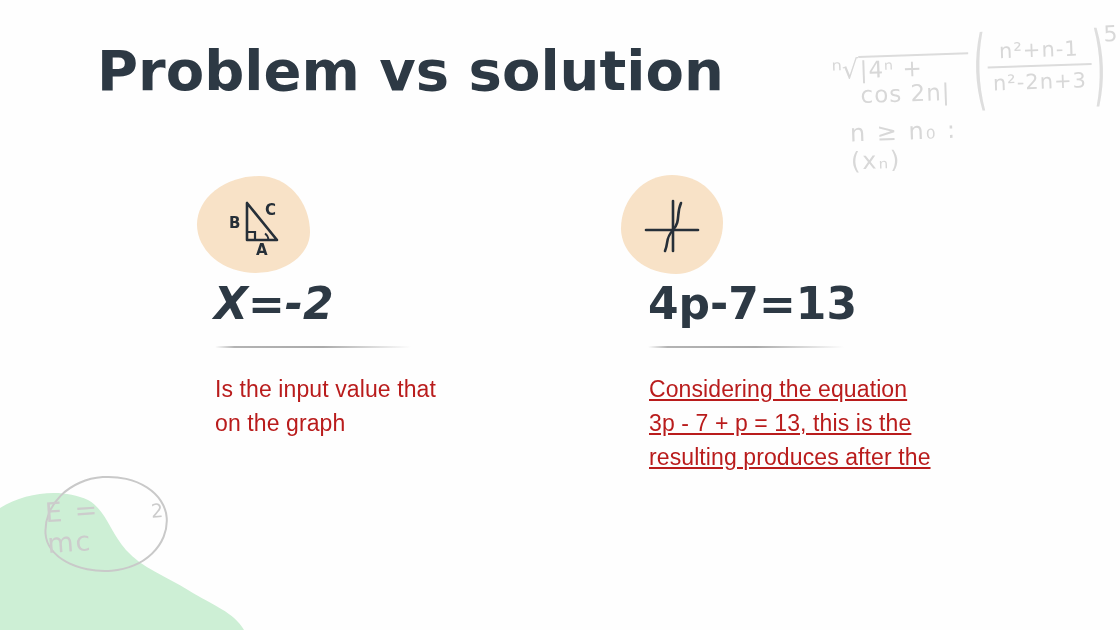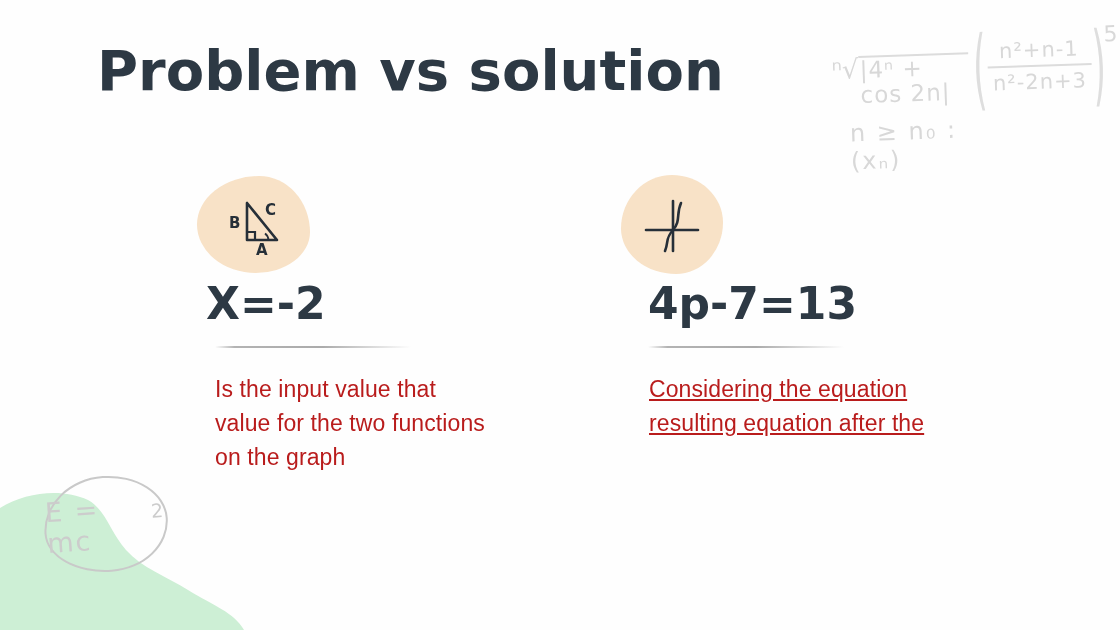--- a/index.html
+++ b/index.html
@@ -55,21 +55,21 @@
   .blob-right { left: 621px; top: 175px; width: 102px; height: 99px;
                 border-radius: 50% 50% 46% 54% / 54% 48% 52% 46%; }
   .blob svg { display: block; }
 
   
   .heading {
     position: absolute; top: 278px; margin: 0;
     font-family: "DejaVu Sans", sans-serif;
     font-size: 44px; font-weight: 600; color: #2d3944; letter-spacing: 0px;
   }
-  .h-left { left: 206px; }
+  .h-left { left: 214px; font-style: italic; }
   .h-right { left: 648px; }
 
   
   .divider {
     position: absolute; top: 346px; width: 196px; height: 2px;
     background: linear-gradient(90deg, rgba(179,179,179,0) 0%, #b3b3b3 10%, #ababab 55%, rgba(179,179,179,0) 100%);
     border-radius: 2px;
   }
   .d-left { left: 215px; }
   .d-right { left: 648px; }
@@ -133,38 +133,38 @@
         <path d="M47.5,46 Q47,41.5 44,39.5" fill="none" stroke="#262f38" stroke-width="2"></path>
         <text x="8" y="34" font-family="DejaVu Sans, sans-serif" font-size="15" font-weight="600" fill="#262f38">B</text>
         <text x="44" y="21" font-family="DejaVu Sans, sans-serif" font-size="15" font-weight="600" fill="#262f38">C</text>
         <text x="35" y="61" font-family="DejaVu Sans, sans-serif" font-size="15" font-weight="600" fill="#262f38">A</text>
       </svg>
     </div>
     <h2 class="heading h-left">X=-2</h2>
     <div class="divider d-left"></div>
     <div class="body-text b-left">
       <div>Is the input value that</div>
-      <div>value for the two functions</div>
       <div>on the graph</div>
     </div>
   </section>
 
   <section>
     <div class="blob blob-right">
       <svg width="62" height="62" viewBox="0 0 62 62">
         <path d="M5,36 L57,36" fill="none" stroke="#262f38" stroke-width="2.6" stroke-linecap="round"></path>
         <path d="M32,7 L32,57" fill="none" stroke="#262f38" stroke-width="2.6" stroke-linecap="round"></path>
         <path d="M40,9 C35,20 40,27 32,36 C24,45 28,47 24,57" fill="none" stroke="#262f38" stroke-width="2.6" stroke-linecap="round"></path>
       </svg>
     </div>
     <h2 class="heading h-right">4p-7=13</h2>
     <div class="divider d-right"></div>
     <div class="body-text b-right">
       <div>Considering the equation</div>
-      <div>resulting equation after the</div>
+      <div>3p - 7 + p = 13, this is the</div>
+      <div>resulting produces after the</div>
     </div>
   </section>
 
   <svg class="green-blob" width="272" height="140" viewBox="0 0 272 140">
     <path d="M0,18 C26,2 62,-2 88,10 C106,20 110,42 126,60 C142,78 166,86 188,100 C212,115 234,122 244,140 L0,140 Z" fill="#cdefd5"></path>
   </svg>
 
   <div class="emc">
     <span>E = mc</span>
     <sup>2</sup>

